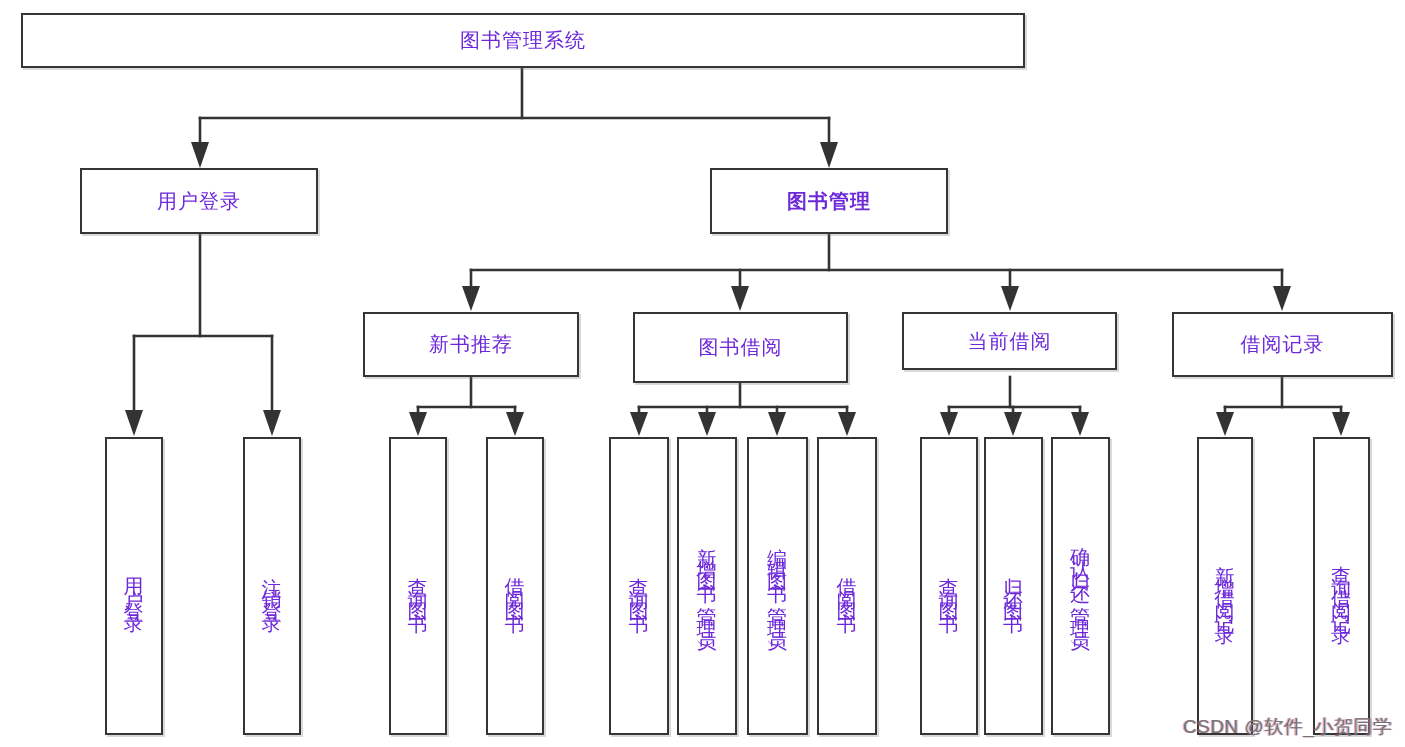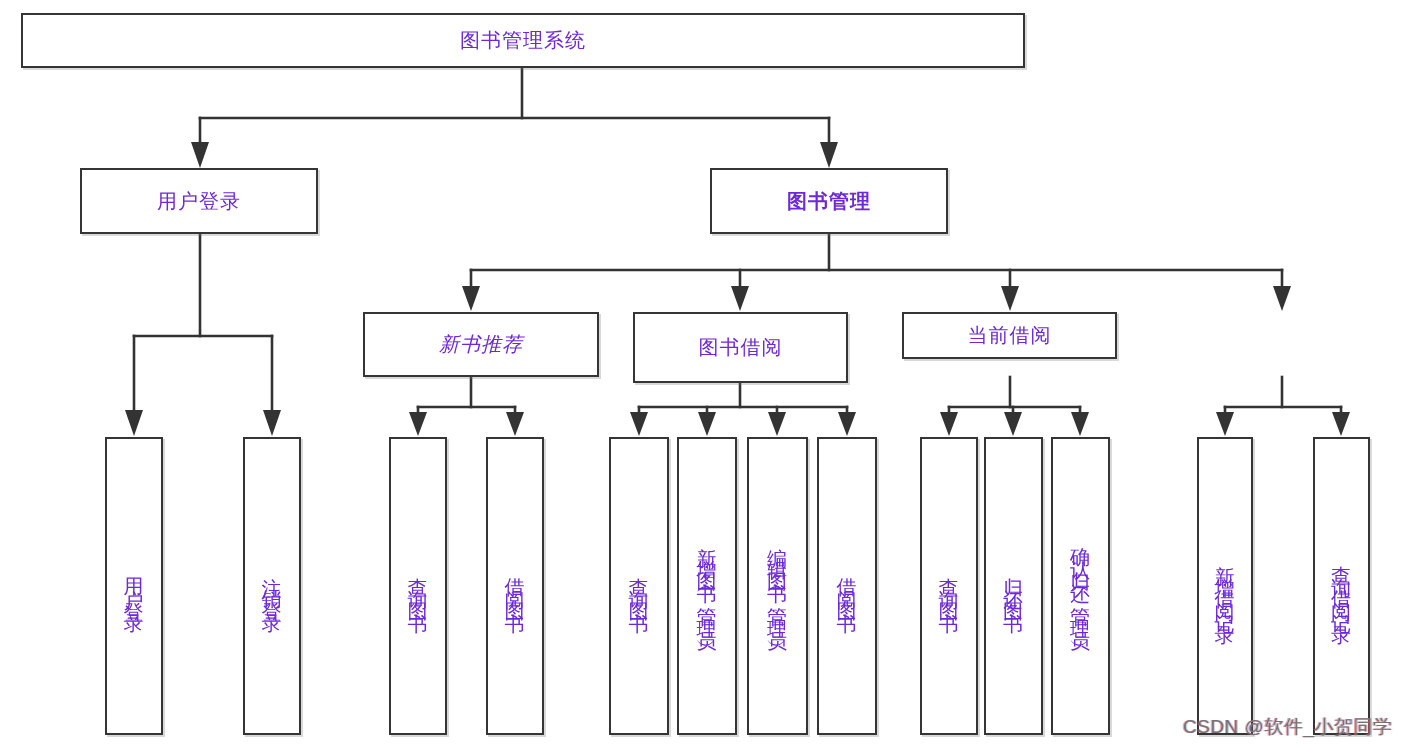--- a/index.html
+++ b/index.html
@@ -93,23 +93,24 @@
       <line x1="1341" y1="407" x2="1341" y2="414"></line>
       <polygon points="1332,412 1350,412 1341,436" stroke="none"></polygon>
     </g>
   </svg>
 
   <div class="node" style="left:21px;top:13px;width:1004px;height:55px;">图书管理系统</div>
 
   <div class="node" style="left:80px;top:168px;width:238px;height:66px;">用户登录</div>
   <div class="node" style="left:710px;top:168px;width:238px;height:66px;font-weight:bold;">图书管理</div>
 
-  <div class="node" style="left:363px;top:312px;width:236px;height:65px;font-style:italic;">新书推荐</div>
+  <div class="node" style="left:363px;top:312px;width:216px;height:65px;">新书推荐</div>
   <div class="node" style="left:633px;top:312px;width:215px;height:71px;">图书借阅</div>
-  <div class="node" style="left:902px;top:312px;width:215px;height:47px;">当前借阅</div>
+  <div class="node" style="left:902px;top:312px;width:215px;height:58px;">当前借阅</div>
+  <div class="node" style="left:1172px;top:312px;width:221px;height:65px;">借阅记录</div>
 
   <div class="leaf" style="left:105px;width:58px;">用户登录</div>
   <div class="leaf" style="left:243px;width:58px;">注销登录</div>
 
   <div class="leaf" style="left:389px;width:58px;">查询图书</div>
   <div class="leaf" style="left:486px;width:58px;">借阅图书</div>
 
   <div class="leaf" style="left:609px;width:60px;">查询图书</div>
   <div class="leaf" style="left:677px;width:60px;">新增图书（管理员）</div>
   <div class="leaf" style="left:747px;width:61px;">编辑图书（管理员）</div>

